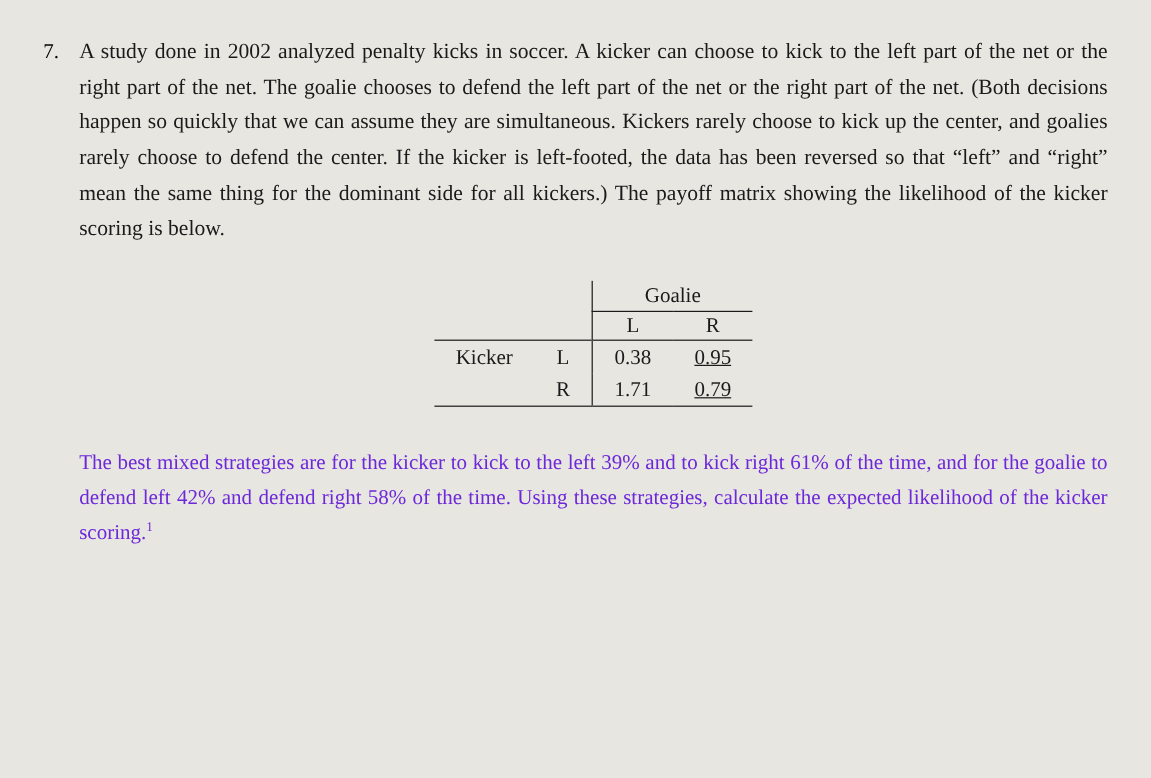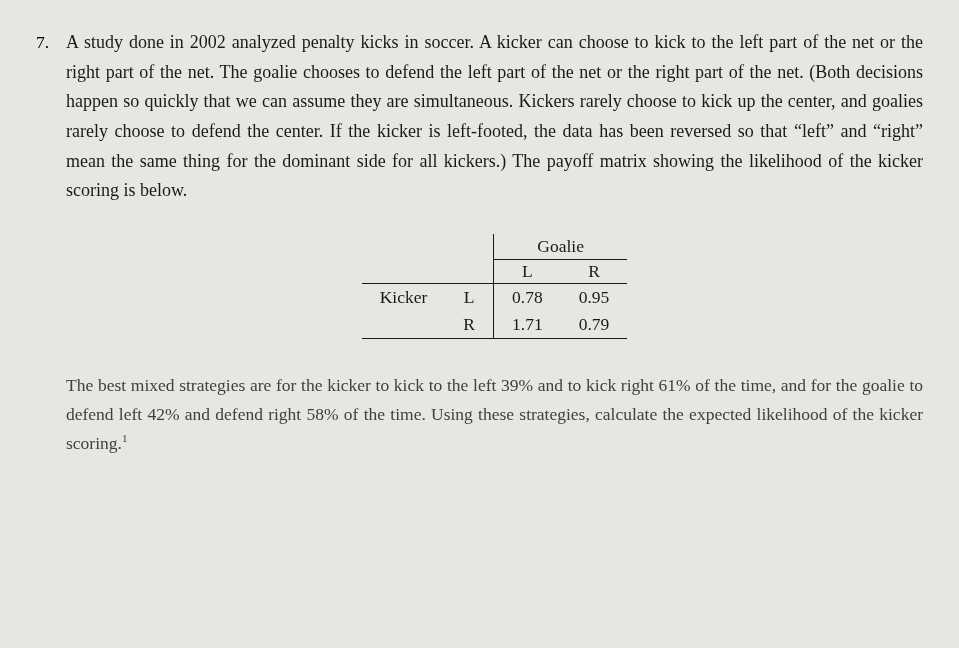--- a/index.html
+++ b/index.html
@@ -95,34 +95,35 @@
       padding-right: 8px;
     }
 
     .data-cell-first {
       border-left: 1.5px solid #1a1a1a;
       text-align: center;
     }
 
     .data-cell {
       text-align: center;
+      text-decoration: underline;
     }
 
     .bottom-border-row td {
       border-bottom: 1.5px solid #1a1a1a;
     }
 
     .top-border-row td {
       border-top: 1.5px solid #1a1a1a;
     }
 
     .solution-text {
       font-size: 17.5px;
       line-height: 1.65;
-      color: #404040;
+      color: #6d28d9;
       text-align: justify;
       margin-top: 11px;
     }
 
     sup {
       font-size: 11px;
       vertical-align: super;
     }
   </style>
 </head>
@@ -147,21 +148,21 @@
 
             <tr>
               <td colspan="2"></td>
               <td class="lr-header-left">L</td>
               <td class="lr-header-right">R</td>
             </tr>
 
             <tr class="top-border-row">
               <td class="kicker-label-cell">Kicker</td>
               <td class="row-label-cell">L</td>
-              <td class="data-cell-first">0.78</td>
+              <td class="data-cell-first">0.38</td>
               <td class="data-cell">0.95</td>
             </tr>
 
             <tr class="bottom-border-row">
               <td></td>
               <td class="row-label-cell">R</td>
               <td class="data-cell-first">1.71</td>
               <td class="data-cell">0.79</td>
             </tr>
           </tbody>

